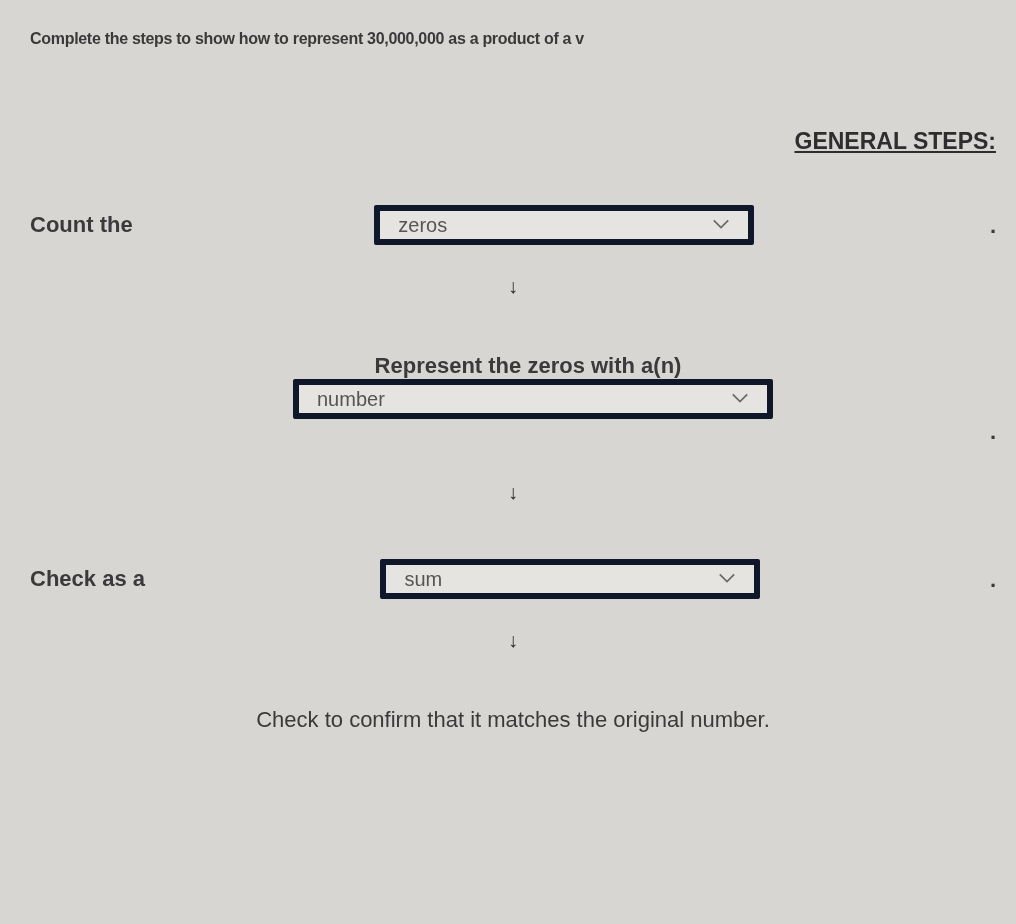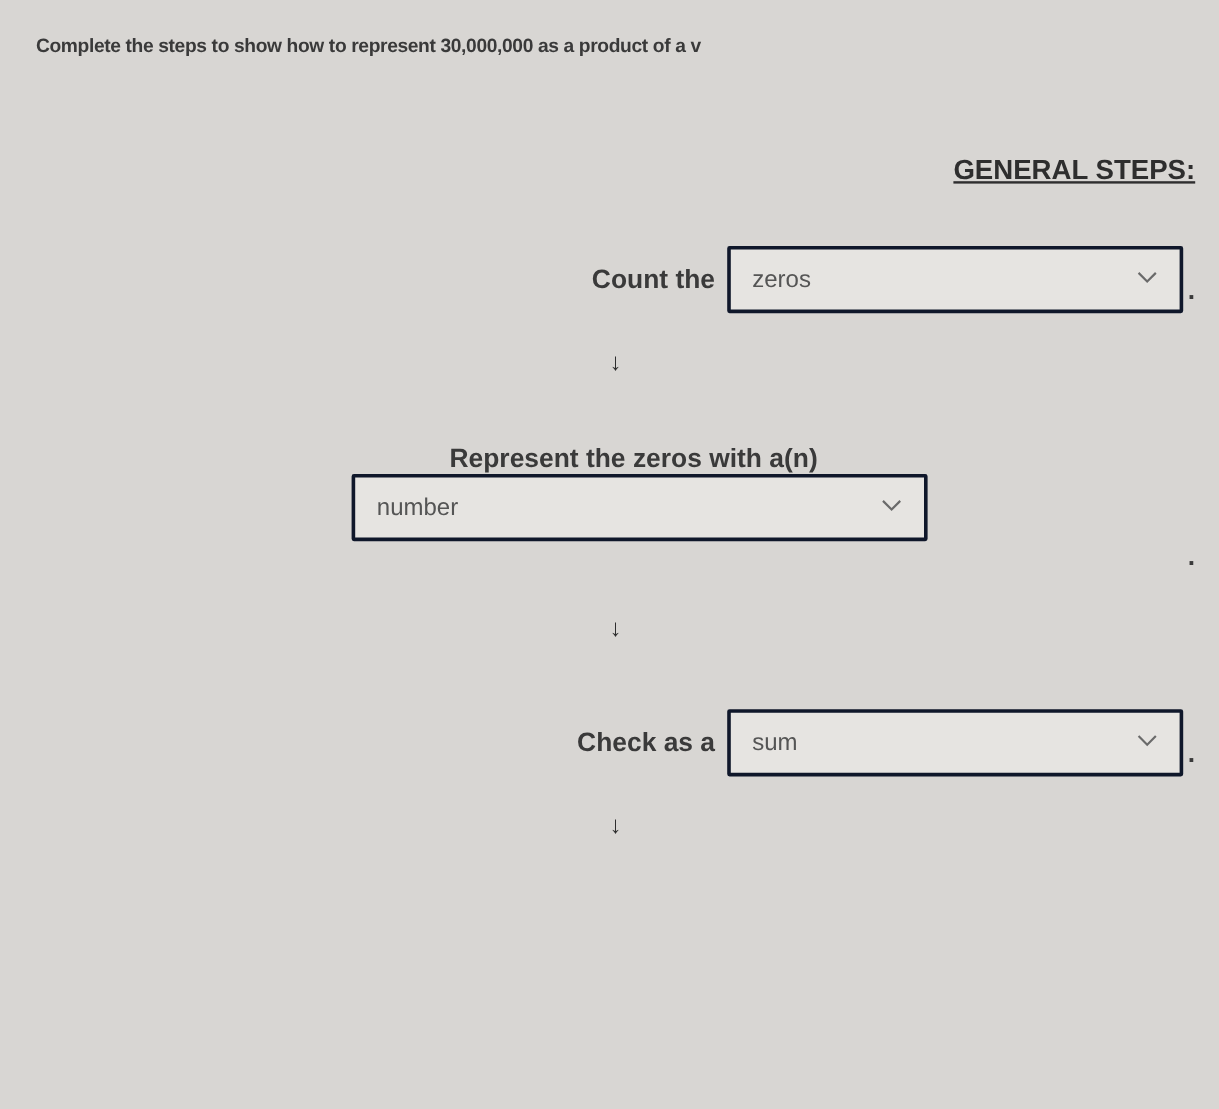--- a/index.html
+++ b/index.html
@@ -27,40 +27,40 @@
       font-size: 23px;
       font-weight: 700;
       text-align: right;
       text-decoration: underline;
       margin-bottom: 50px;
       color: #2e2e2e;
     }
     .step-row {
       display: flex;
       align-items: center;
-      justify-content: flex-end;
+      justify-content: space-between;
       margin-bottom: 10px;
     }
     .step-label {
       font-size: 22px;
       font-weight: 600;
       color: #3a3a3a;
       margin-right: 10px;
       white-space: nowrap;
     }
     .dropdown {
       display: flex;
       align-items: center;
       justify-content: space-between;
       background: #e6e4e1;
-      border: 3px solid #0f172a;
+      border: 6px solid #0f172a;
       border-radius: 2px;
       padding: 14px 18px;
       min-width: 380px;
-      height: 56px;
+      height: 39px;
       cursor: pointer;
     }
     .dropdown.wide {
       min-width: 480px;
     }
     .dropdown-value {
       font-size: 20px;
       color: #555;
       font-weight: 500;
     }
@@ -161,14 +161,15 @@
               <polyline points="2,2 10,10 18,2"></polyline>
             </svg>
         </span>
       </div>
       <span class="trailing-dot">.</span>
     </div>
   </div>
 
   <div class="arrow-down">↓</div>
 
+  <div class="final-text">Check to confirm that it matches the original number.</div>
 
 </div>
 
 </body></html>

